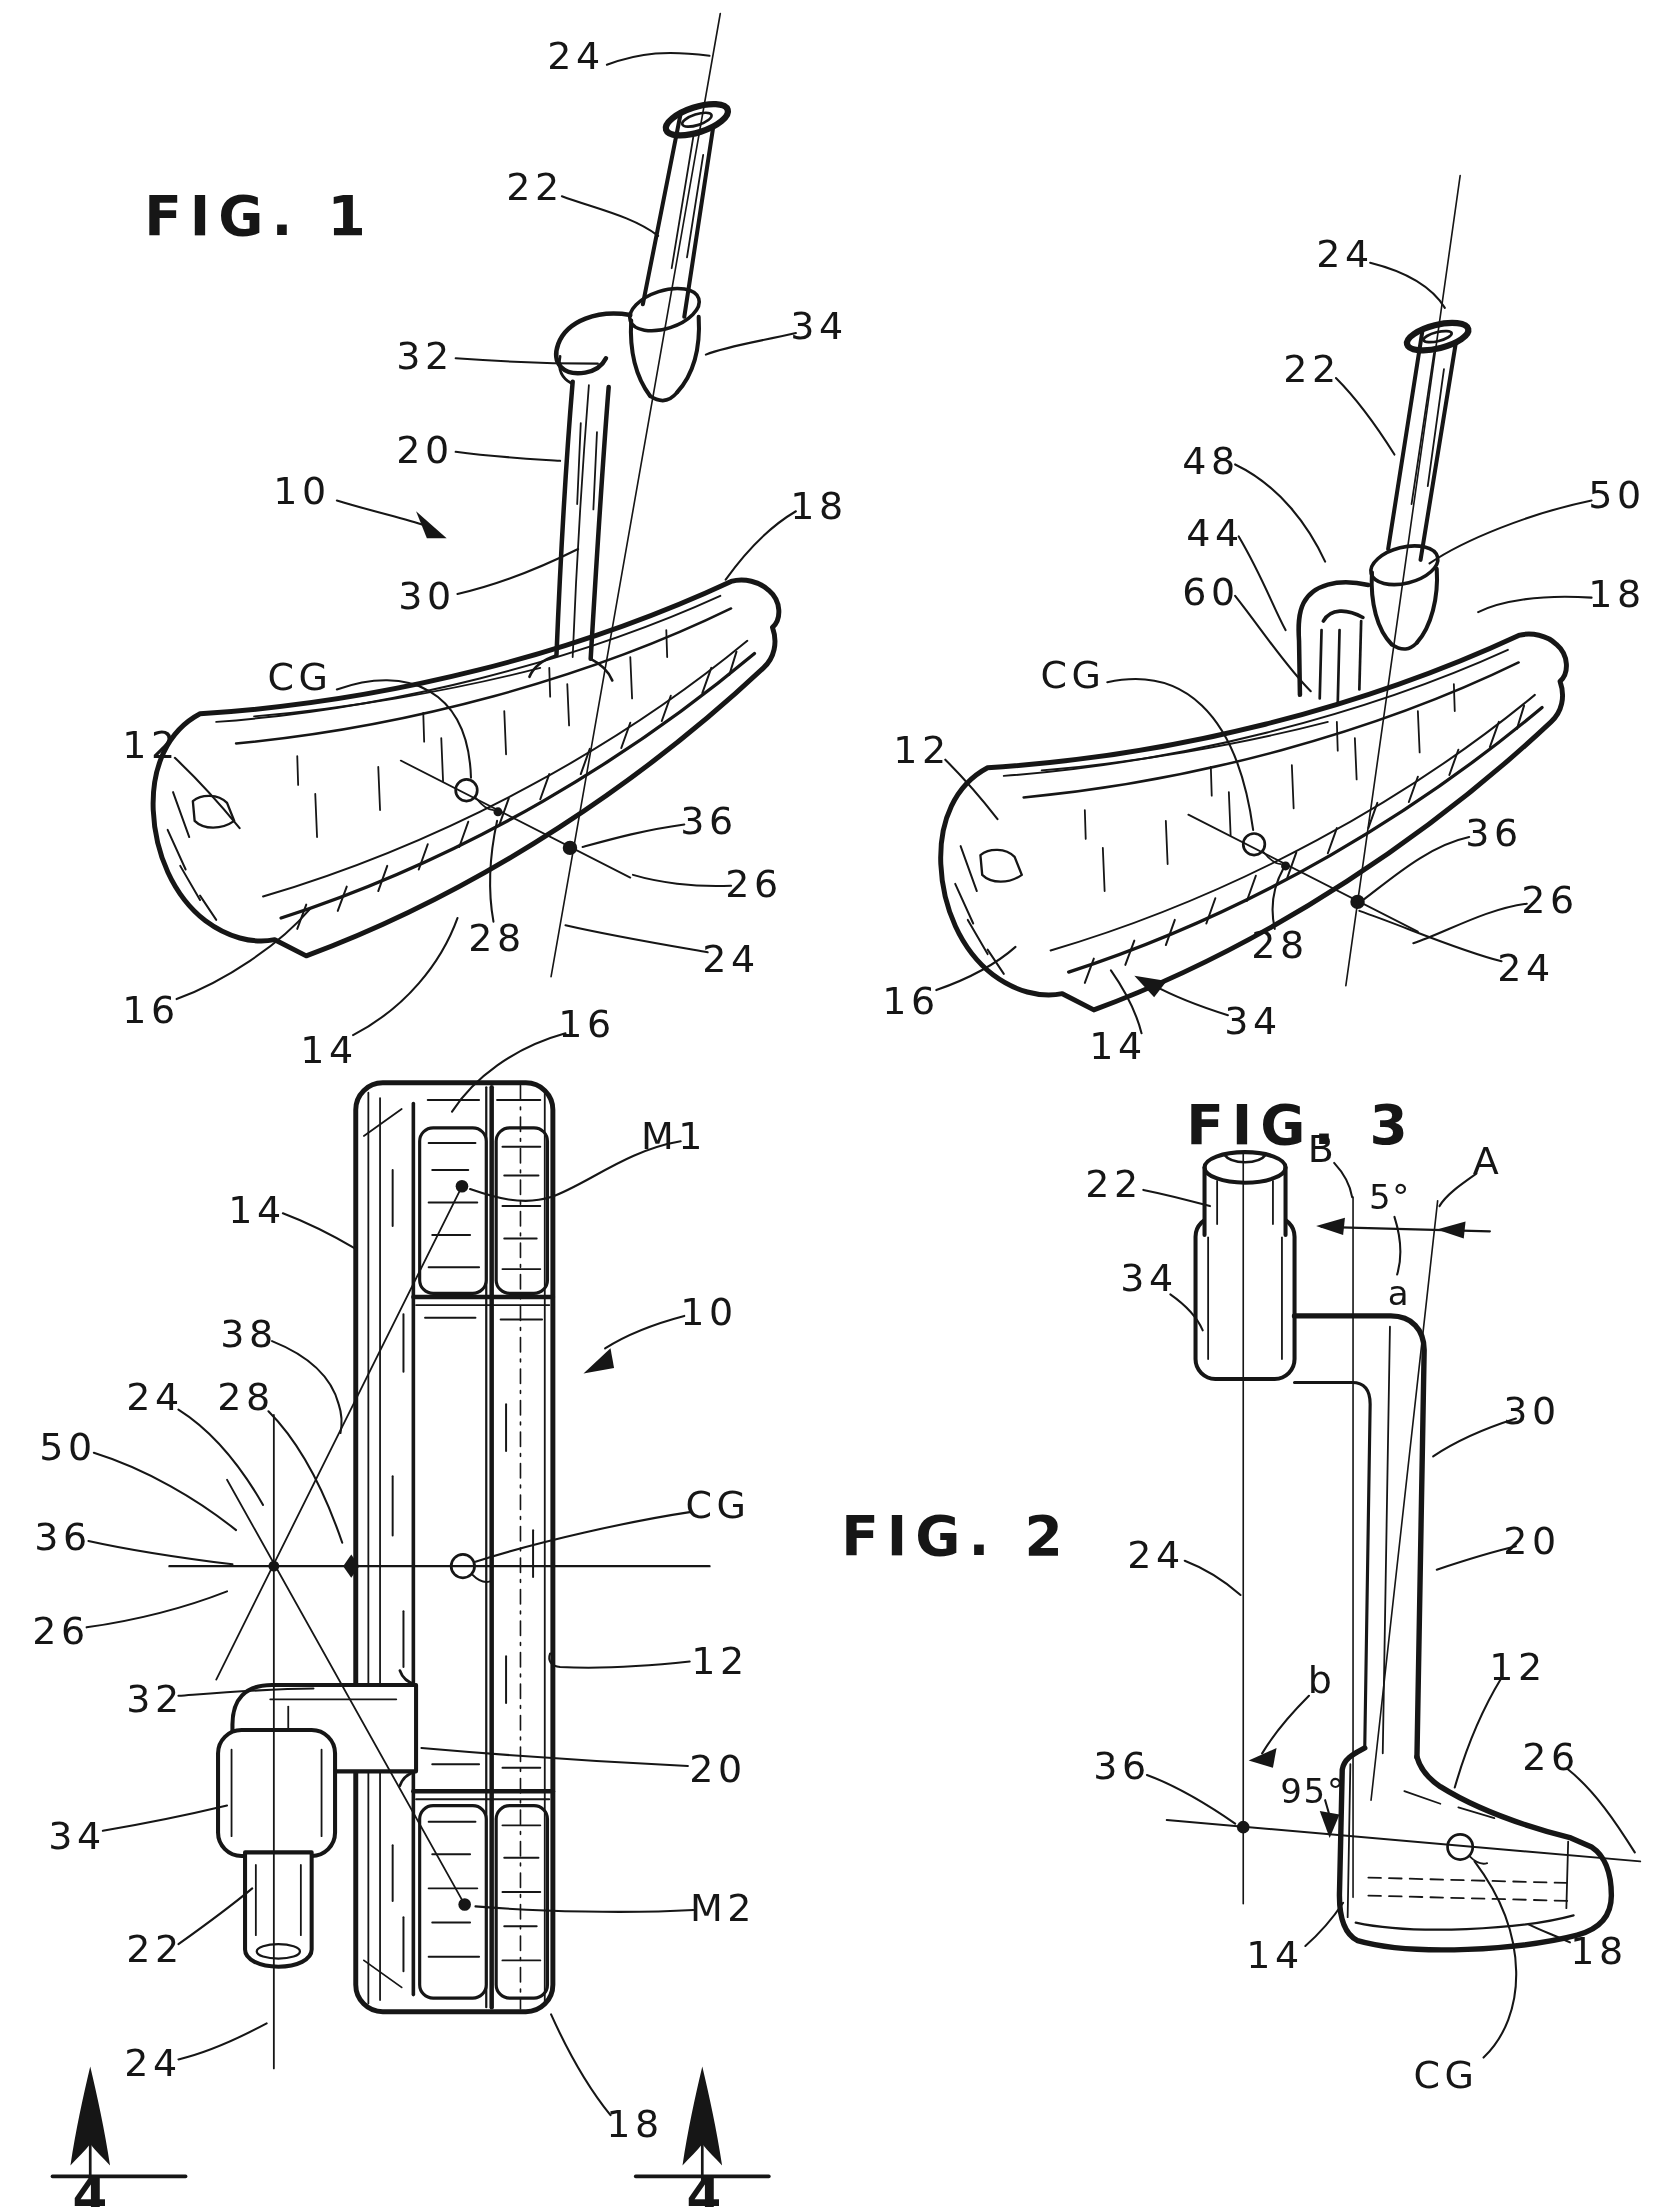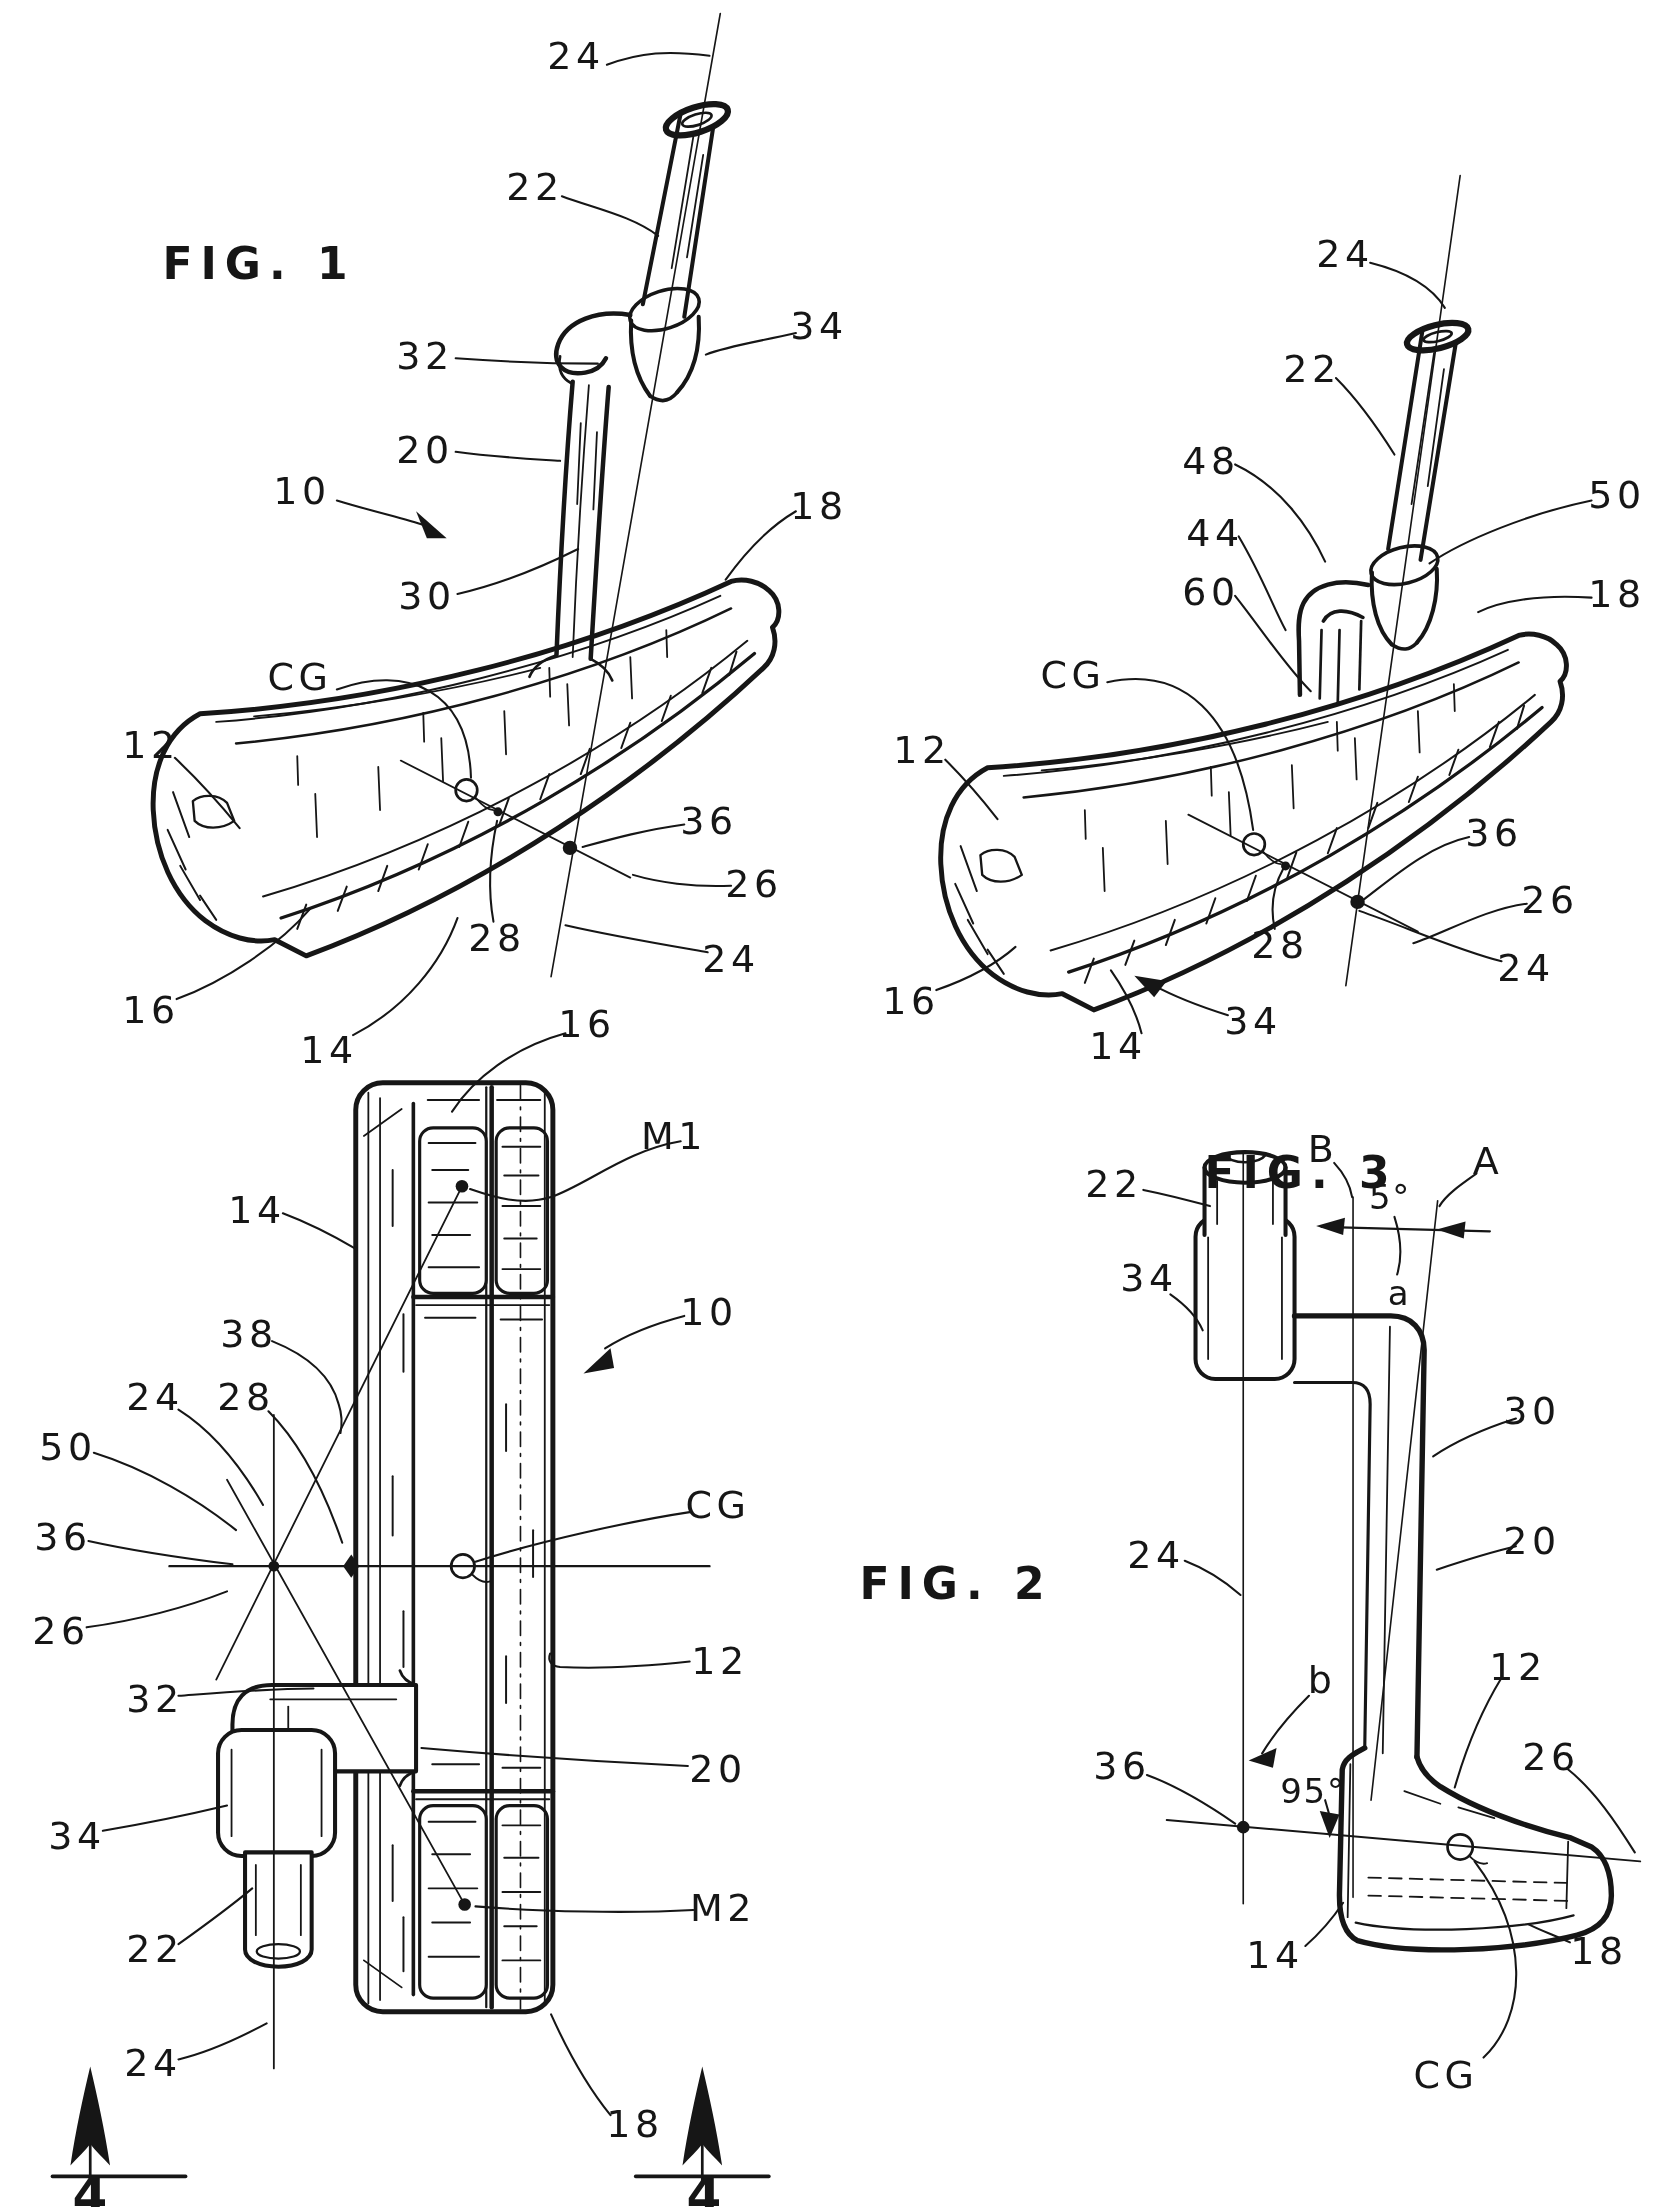--- a/index.html
+++ b/index.html
@@ -7,21 +7,21 @@
     position:relative;width:1671px;height:2207px;background:#ffffff;
     font-family:"DejaVu Sans",sans-serif;color:#161616;overflow:hidden;
     margin:0 auto;
   }
   #art{position:absolute;left:0;top:0;width:1671px;height:2207px;}
   .lbl{
     position:absolute;transform:translate(-50%,-50%);
     font-size:38px;letter-spacing:4.5px;white-space:nowrap;line-height:1;
     font-family:"DejaVu Sans",sans-serif;color:#161616;
   }
-  .heading{font-size:44px;font-weight:bold;letter-spacing:8px;margin-top:48px;}
+  .heading{font-size:55px;font-weight:bold;letter-spacing:8px;}
   .small{font-size:34px;letter-spacing:1.8px;}
   .sec{font-size:50px;font-weight:bold;letter-spacing:0;}
 </style>
 </head>
 <body>
 
 <div id="sheet">
 
 <svg id="art" viewBox="0 0 1856 2452" fill="none" stroke="#161616" stroke-linecap="round" stroke-linejoin="round">
 

